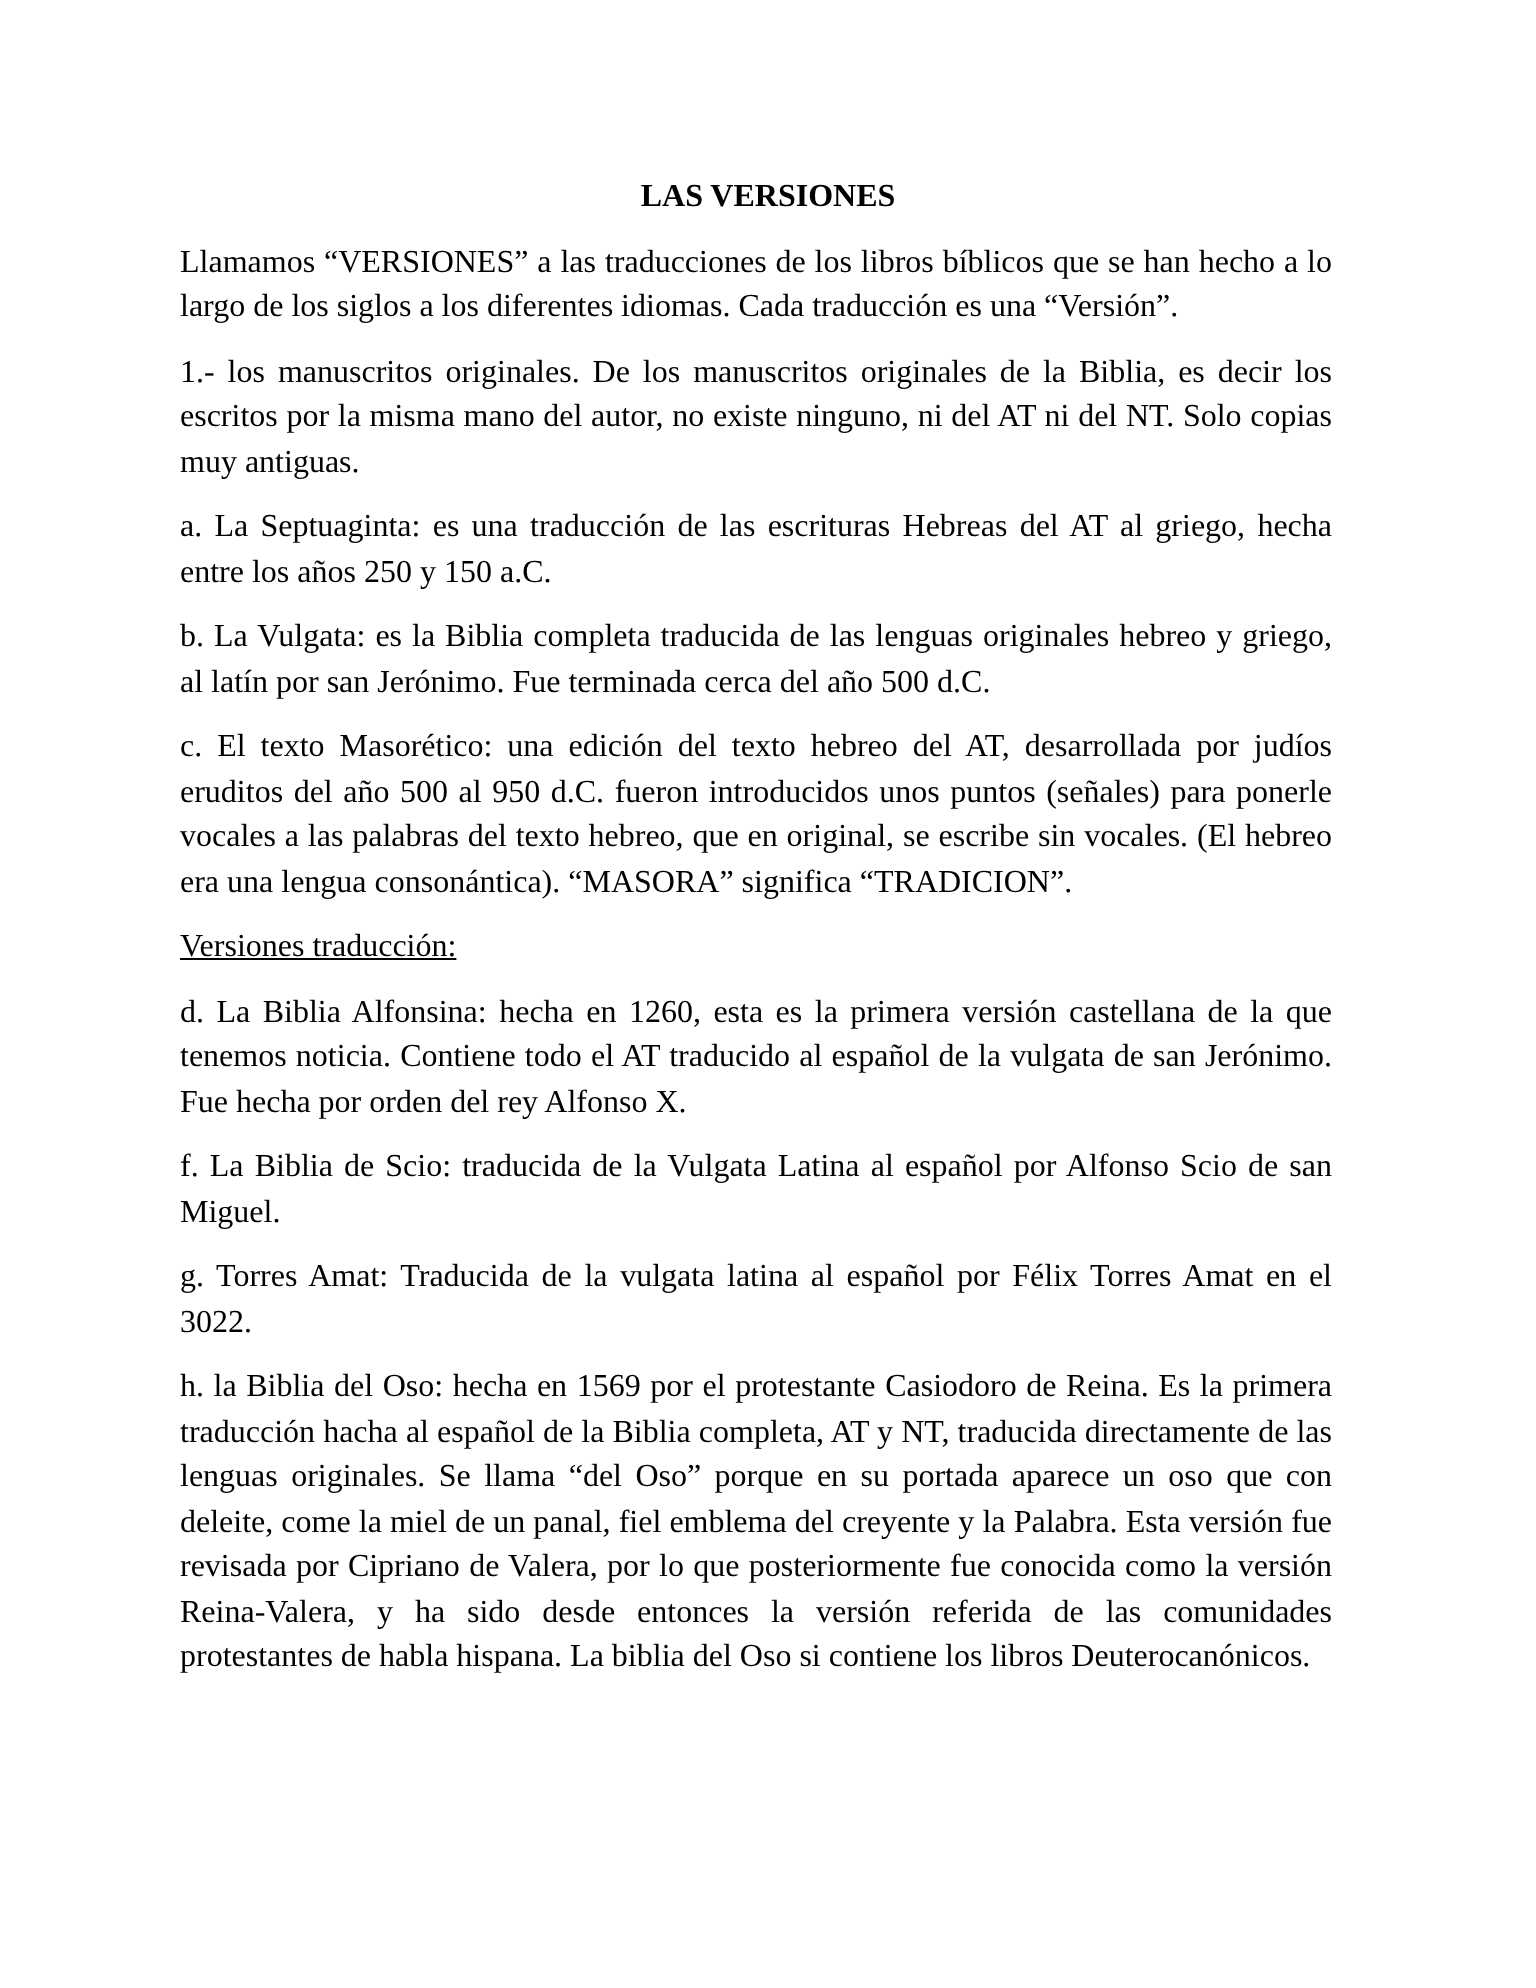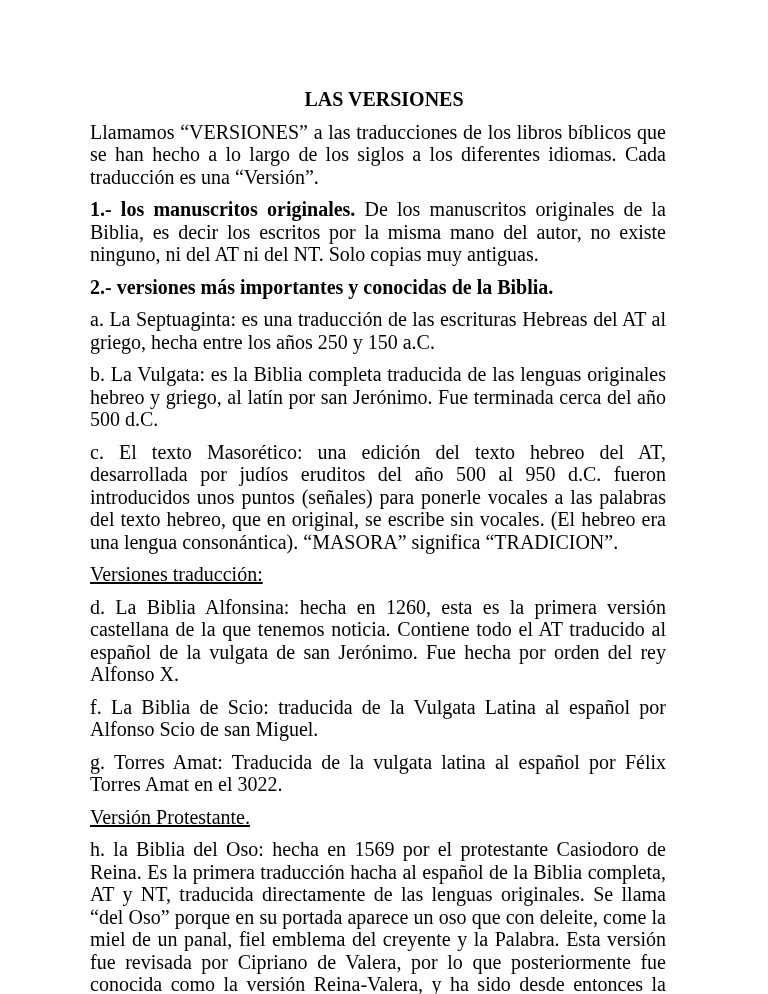--- a/index.html
+++ b/index.html
@@ -8,67 +8,65 @@
     background: #ffffff;
   }
   .page {
     position: relative;
     width: 768px;
     height: 994px;
     background: #ffffff;
     box-sizing: border-box;
     padding: 88px 90px 0 90px;
     font-family: "Liberation Serif", serif;
-    font-size: 20px;
+    font-size: 16px;
     line-height: 22.5px;
     color: #000000;
     overflow: hidden;
     border-radius: 13px;
   }
   .doc-title {
     text-align: center;
     font-weight: bold;
     margin: 0 0 10px 0;
   }
   .para {
     margin: 0 12px 10px 0;
     text-align: justify;
   }
   .bold {
-    font-weight: bold;
+    font-weight: normal;
   }
   .underlined {
     text-decoration: underline;
   }
 </style>
 </head>
 <body>
 
 <div class="page">
 
   <p class="doc-title">LAS VERSIONES</p>
 
   <p class="para">Llamamos “VERSIONES” a las traducciones de los libros bíblicos que se han hecho a lo largo de los siglos a los diferentes idiomas. Cada traducción es una “Versión”.</p>
 
   <p class="para"><span class="bold">1.- los manuscritos originales.</span><span> De los manuscritos originales de la Biblia, es decir los escritos por la misma mano del autor, no existe ninguno, ni del AT ni del NT. Solo copias muy antiguas.</span></p>
 
-  <p class="para bold">2.- versiones más importantes y conocidas de la Biblia.</p>
 
   <p class="para">a. La Septuaginta: es una traducción de las escrituras Hebreas del AT al griego, hecha entre los años 250 y 150 a.C.</p>
 
   <p class="para">b. La Vulgata: es la Biblia completa traducida de las lenguas originales hebreo y griego, al latín por san Jerónimo. Fue terminada cerca del año 500 d.C.</p>
 
   <p class="para">c. El texto Masorético: una edición del texto hebreo del AT, desarrollada por judíos eruditos del año 500 al 950 d.C. fueron introducidos unos puntos (señales) para ponerle vocales a las palabras del texto hebreo, que en original, se escribe sin vocales. (El hebreo era una lengua consonántica). “MASORA” significa “TRADICION”.</p>
 
   <p class="para"><span class="underlined">Versiones traducción:</span></p>
 
   <p class="para">d. La Biblia Alfonsina: hecha en 1260, esta es la primera versión castellana de la que tenemos noticia. Contiene todo el AT traducido al español de la vulgata de san Jerónimo. Fue hecha por orden del rey Alfonso X.</p>
 
 
   <p class="para">f. La Biblia de Scio: traducida de la Vulgata Latina al español por Alfonso Scio de san Miguel.</p>
 
   <p class="para">g. Torres Amat: Traducida de la vulgata latina al español por Félix Torres Amat en el 3022.</p>
 
-  <p class="para"><span class="underlined">Versión Protestante.</span></p>
 
   <p class="para">h. la Biblia del Oso: hecha en 1569 por el protestante Casiodoro de Reina. Es la primera traducción hacha al español de la Biblia completa, AT y NT, traducida directamente de las lenguas originales. Se llama “del Oso” porque en su portada aparece un oso que con deleite, come la miel de un panal, fiel emblema del creyente y la Palabra. Esta versión fue revisada por Cipriano de Valera, por lo que posteriormente fue conocida como la versión Reina-Valera, y ha sido desde entonces la versión referida de las comunidades protestantes de habla hispana. La biblia del Oso si contiene los libros Deuterocanónicos.</p>
 
 </div>
 
 </body></html>

